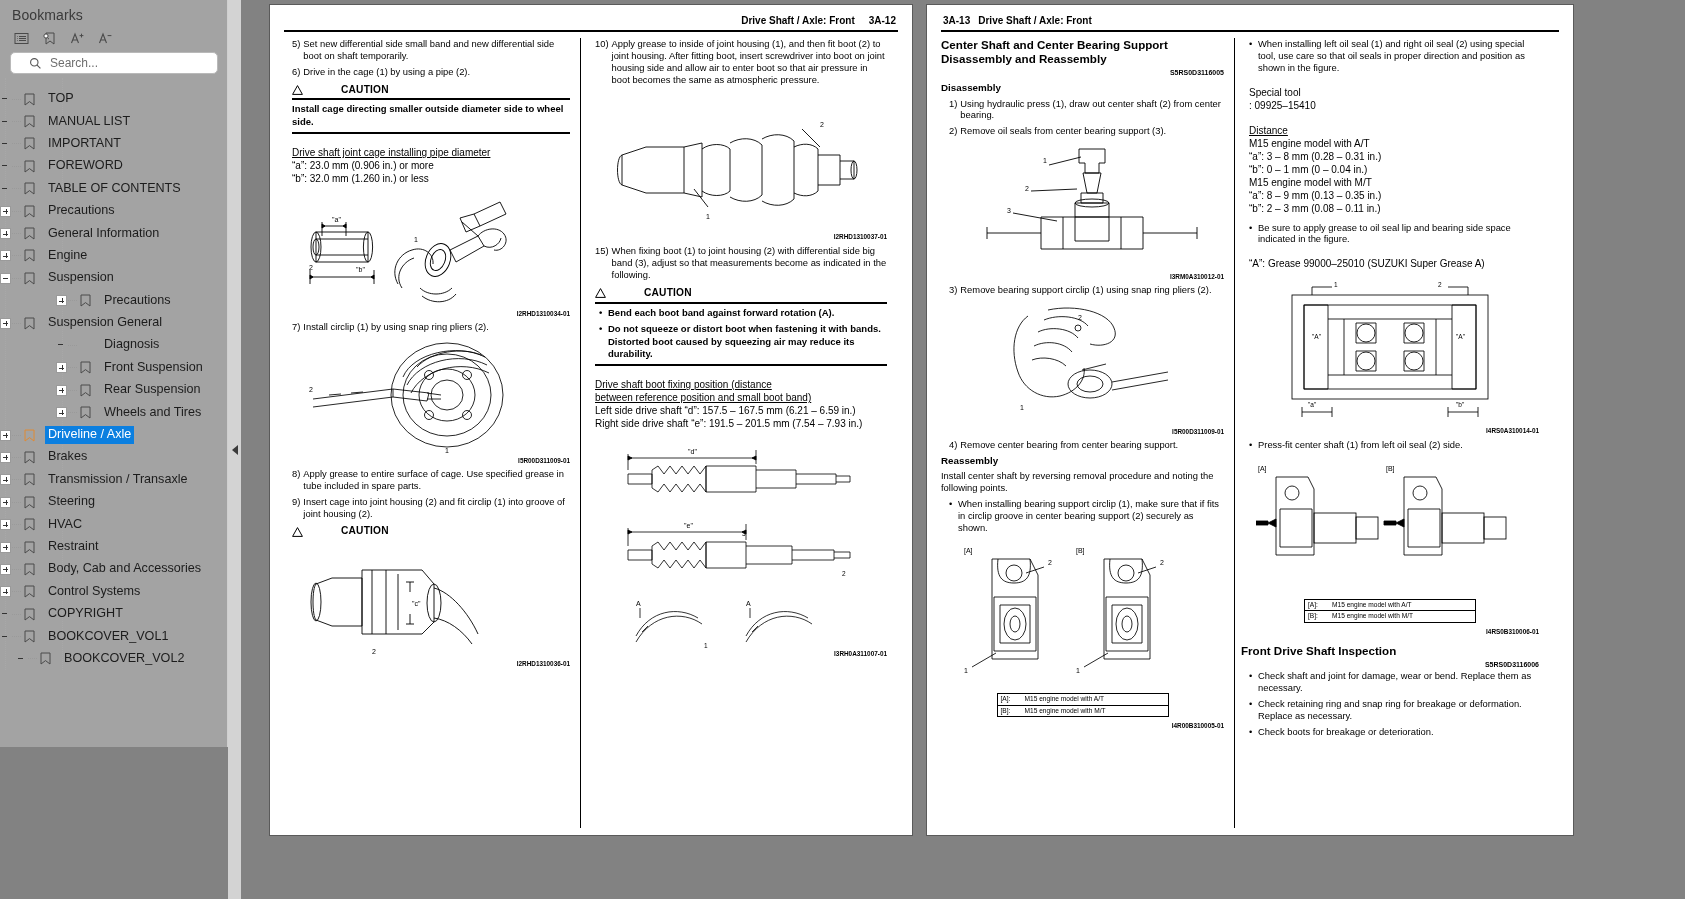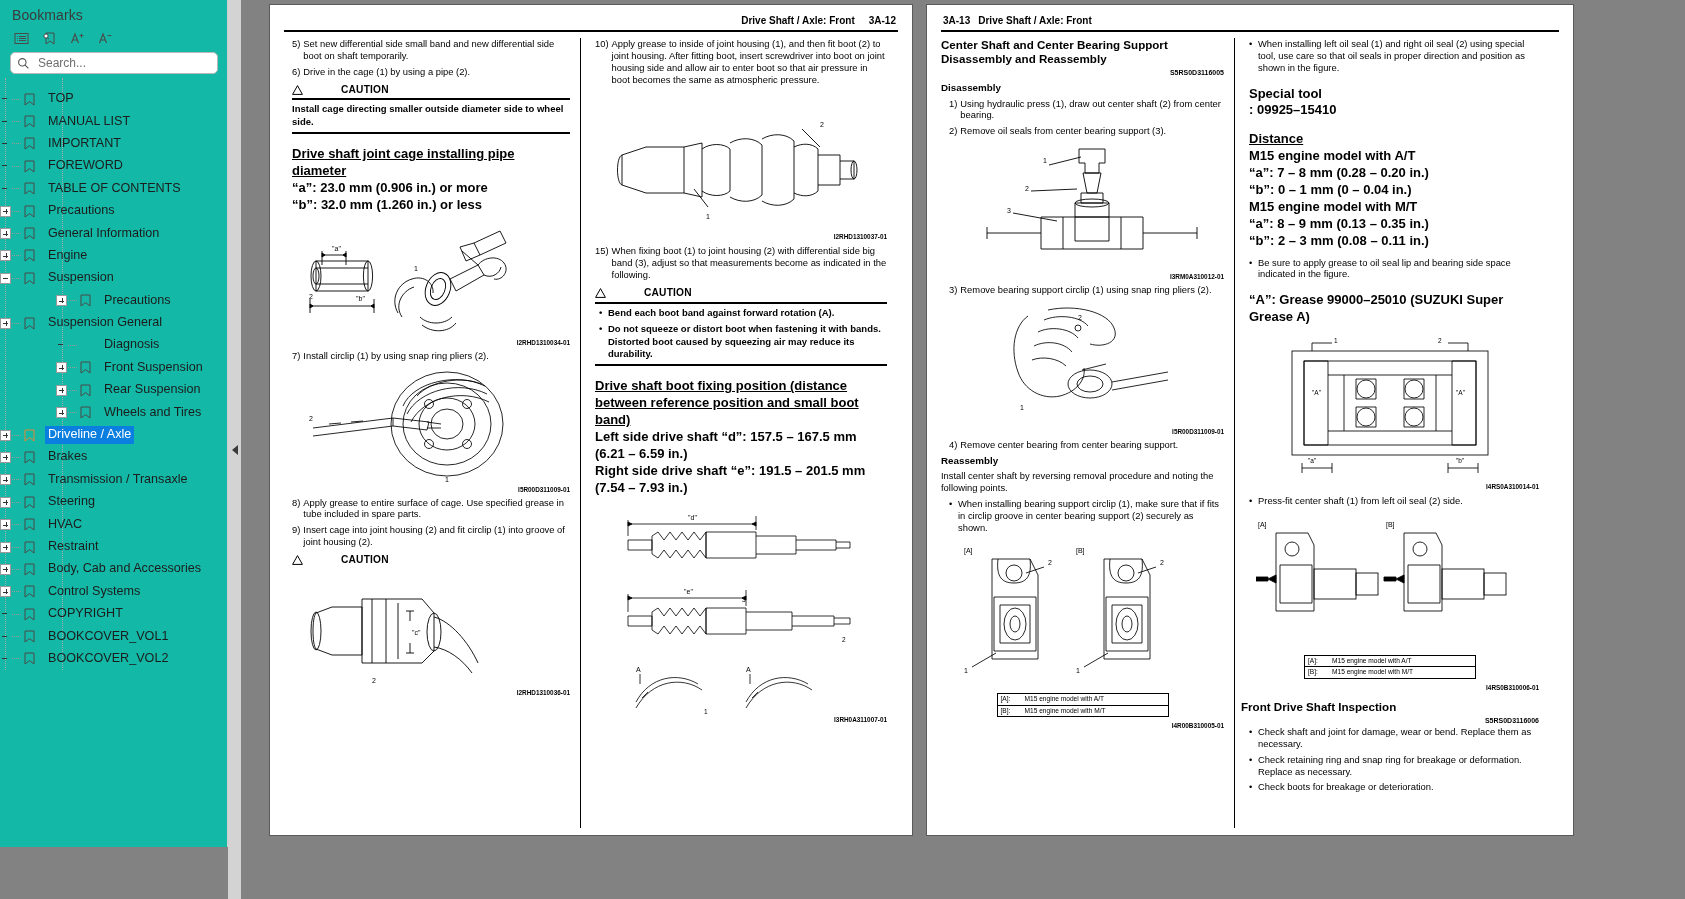--- a/index.html
+++ b/index.html
@@ -7,22 +7,22 @@
     margin: 0; padding: 0;
     width: 1685px; height: 899px;
     overflow: hidden;
     background: #828282;
     font-family: "Liberation Sans", sans-serif;
   }
   #app { position: relative; width: 1685px; height: 899px; display: flex; }
 
   
   #sidebar {
-    width: 228px; height: 847px;
-    background: #14b8a6;
+    width: 228px; height: 747px;
+    background: #a3a3a3;
     border-right: 1px solid #cfcfcf;
     flex: 0 0 228px;
     position: relative;
     overflow: hidden;
   }
   .bm-title {
     font-size: 14px; color: #3a3a3a;
     padding: 7px 0 3px 12px;
     letter-spacing: .1px;
   }
@@ -38,21 +38,21 @@
     cursor: pointer;
   }
   .bm-toolbar .tb svg { display: block; }
   .search-wrap { padding: 0 9px 4px 10px; }
   .search-box {
     display: flex; align-items: center;
     height: 22px;
     border: 1px solid #b9b9b9;
     border-radius: 5px;
     background: #fff;
-    padding: 0 6px;
+    padding: 0 18px;
   }
   .search-box .mag { flex: 0 0 16px; height: 16px; color: #555; display:flex; align-items:center;}
   .search-box input {
     border: 0; outline: 0; flex: 1 1 auto;
     font-size: 12px; color: #555;
     font-family: "Liberation Sans", sans-serif;
     background: transparent;
     padding-left: 5px;
   }
   .search-box input::placeholder { color: #6e6e6e; }
@@ -181,22 +181,22 @@
     border-top: 2.4px solid #000;
     border-bottom: 2.4px solid #000;
     margin: 0 0 7px 8px;
     padding: 3px 0 4px 0;
     font-weight: bold;
     font-size: 9.5px;
     line-height: 1.3;
   }
   .spec-box {
     margin: 12px 0 7px 8px;
-    font-weight: bold;
-    font-size: 13px;
+    font-weight: normal;
+    font-size: 10px;
     line-height: 1.3;
   }
   .spec-box .uline { text-decoration: underline; display: block; }
   .sec-title {
     font-weight: bold; font-size: 11.6px;
     line-height: 1.18;
     margin: 0 0 4px 0;
   }
   .sub-title { font-weight: bold; font-size: 9.8px; margin: 4px 0 3px 0; }
   .code-id { font-size: 7px; font-weight: bold; text-align: right; }
@@ -516,21 +516,21 @@
           <div class="node" style="padding-left: 0px;">
             <span class="expander none"></span>
             <span class="dots"></span>
             <span class="bmk">
               <svg width="11" height="13" viewBox="0 0 11 13">
                 <path d="M1 1 L10 1 L10 12 L5.5 8.6 L1 12 Z" fill="none" stroke="currentColor" stroke-width="1"></path>
               </svg>
             </span>
             <span class="lbl">BOOKCOVER_VOL1</span>
           </div>
-          <div class="node" style="padding-left: 0px;">
+          <div class="node" style="padding-left: 16px;">
             <span class="expander none"></span>
             <span class="dots"></span>
             <span class="bmk">
               <svg width="11" height="13" viewBox="0 0 11 13">
                 <path d="M1 1 L10 1 L10 12 L5.5 8.6 L1 12 Z" fill="none" stroke="currentColor" stroke-width="1"></path>
               </svg>
             </span>
             <span class="lbl">BOOKCOVER_VOL2</span>
           </div>
         </div>
@@ -952,21 +952,21 @@
             </div>
 
             <div class="spec-box">
               <span style="display:block">Special tool</span>
               <span style="display:block">: 09925–15410</span>
             </div>
 
             <div class="spec-box">
               <span class="uline">Distance</span>
               <span style="display:block">M15 engine model with A/T</span>
-              <span style="display:block">“a”: 7 – 8 mm (0.28 – 0.20 in.)</span>
+              <span style="display:block">“a”: 3 – 8 mm (0.28 – 0.31 in.)</span>
               <span style="display:block">“b”: 0 – 1 mm (0 – 0.04 in.)</span>
               <span style="display:block">M15 engine model with M/T</span>
               <span style="display:block">“a”: 8 – 9 mm (0.13 – 0.35 in.)</span>
               <span style="display:block">“b”: 2 – 3 mm (0.08 – 0.11 in.)</span>
             </div>
 
             <div class="bullet">
               <span class="dot">•</span>
               <span class="txt">Be sure to apply grease to oil seal lip and bearing side space indicated in the figure.</span>
             </div>

